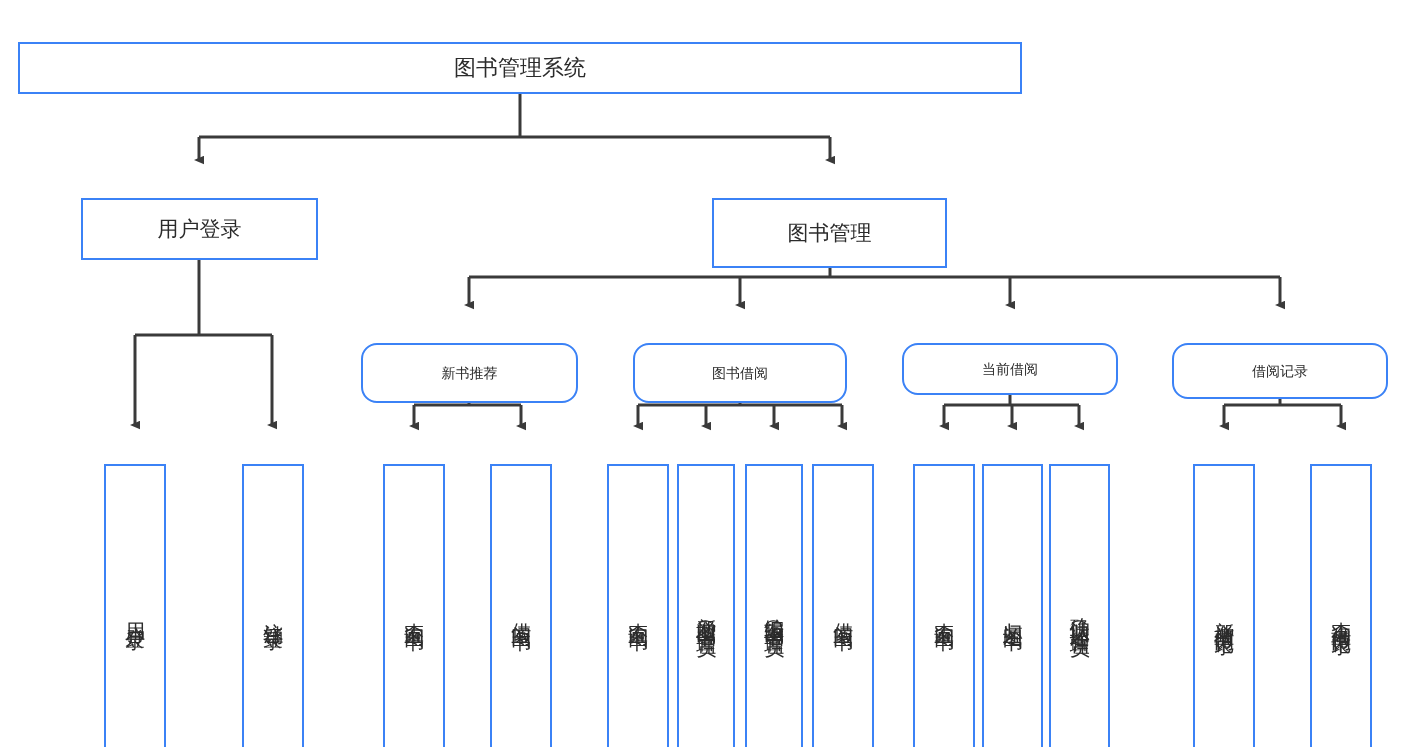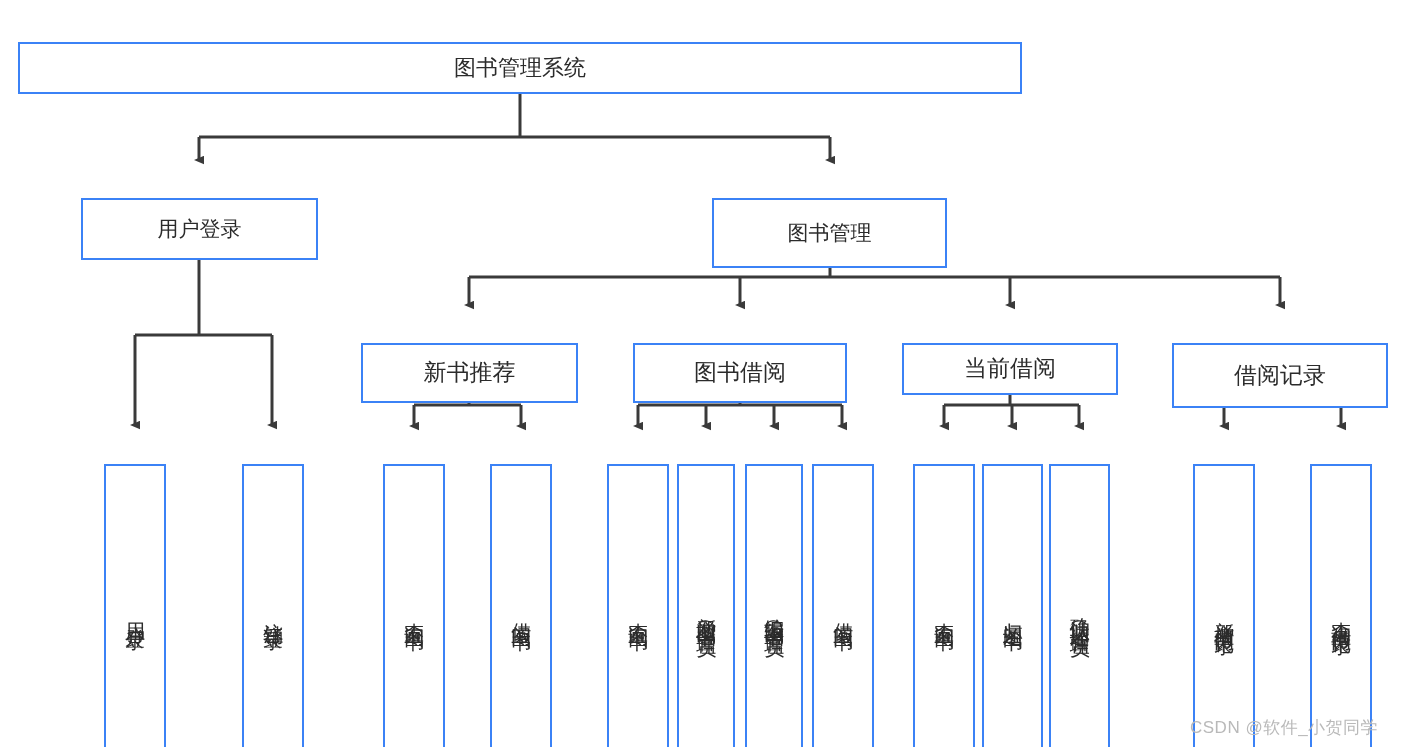--- a/index.html
+++ b/index.html
@@ -33,21 +33,21 @@
     display: flex;
     align-items: center;
     justify-content: center;
     color: #2b2b2b;
     line-height: 1.18;
     text-align: center;
     margin-top: 28px;
   }
   .node.root { font-size: 22px; }
   .node.level2 { font-size: 21px; }
-  .node.level3 { font-size: 23px; }
+  .node.level3 { font-size: 14px; border-radius: 16px; }
   .node.leaf {
     font-size: 20px;
     writing-mode: vertical-rl;
     text-orientation: upright;
     letter-spacing: 3px;
     padding-top: 4px;
     padding-bottom: 4px;
   }
   .node.leaf > span {
     writing-mode: vertical-rl;
@@ -130,21 +130,21 @@
 
   <div class="node level3" style="left:361px; top:315px; width:217px; height:60px;">
     <span>新书推荐</span>
   </div>
   <div class="node level3" style="left:633px; top:315px; width:214px; height:60px;">
     <span>图书借阅</span>
   </div>
   <div class="node level3" style="left:902px; top:315px; width:216px; height:52px;">
     <span>当前借阅</span>
   </div>
-  <div class="node level3" style="left:1172px; top:315px; width:216px; height:65px;">
+  <div class="node level3" style="left:1172px; top:315px; width:216px; height:56px;">
     <span>借阅记录</span>
   </div>
 
   <div class="node leaf" style="left:104px; top:436px; width:62px; height:297px;">
     <span>用户登录</span>
   </div>
   <div class="node leaf" style="left:242px; top:436px; width:62px; height:297px;">
     <span>注销登录</span>
   </div>
 
@@ -178,15 +178,14 @@
     <span>确认归还（管理员）</span>
   </div>
 
   <div class="node leaf" style="left:1193px; top:436px; width:62px; height:302px;">
     <span>新增借阅记录</span>
   </div>
   <div class="node leaf" style="left:1310px; top:436px; width:62px; height:302px;">
     <span>查询借阅记录</span>
   </div>
 
-  <div class="watermark" style="left:1190px; top:716px;">CSDN @软件_小贺同学</div>
 
 </div>
 
 </body></html>

